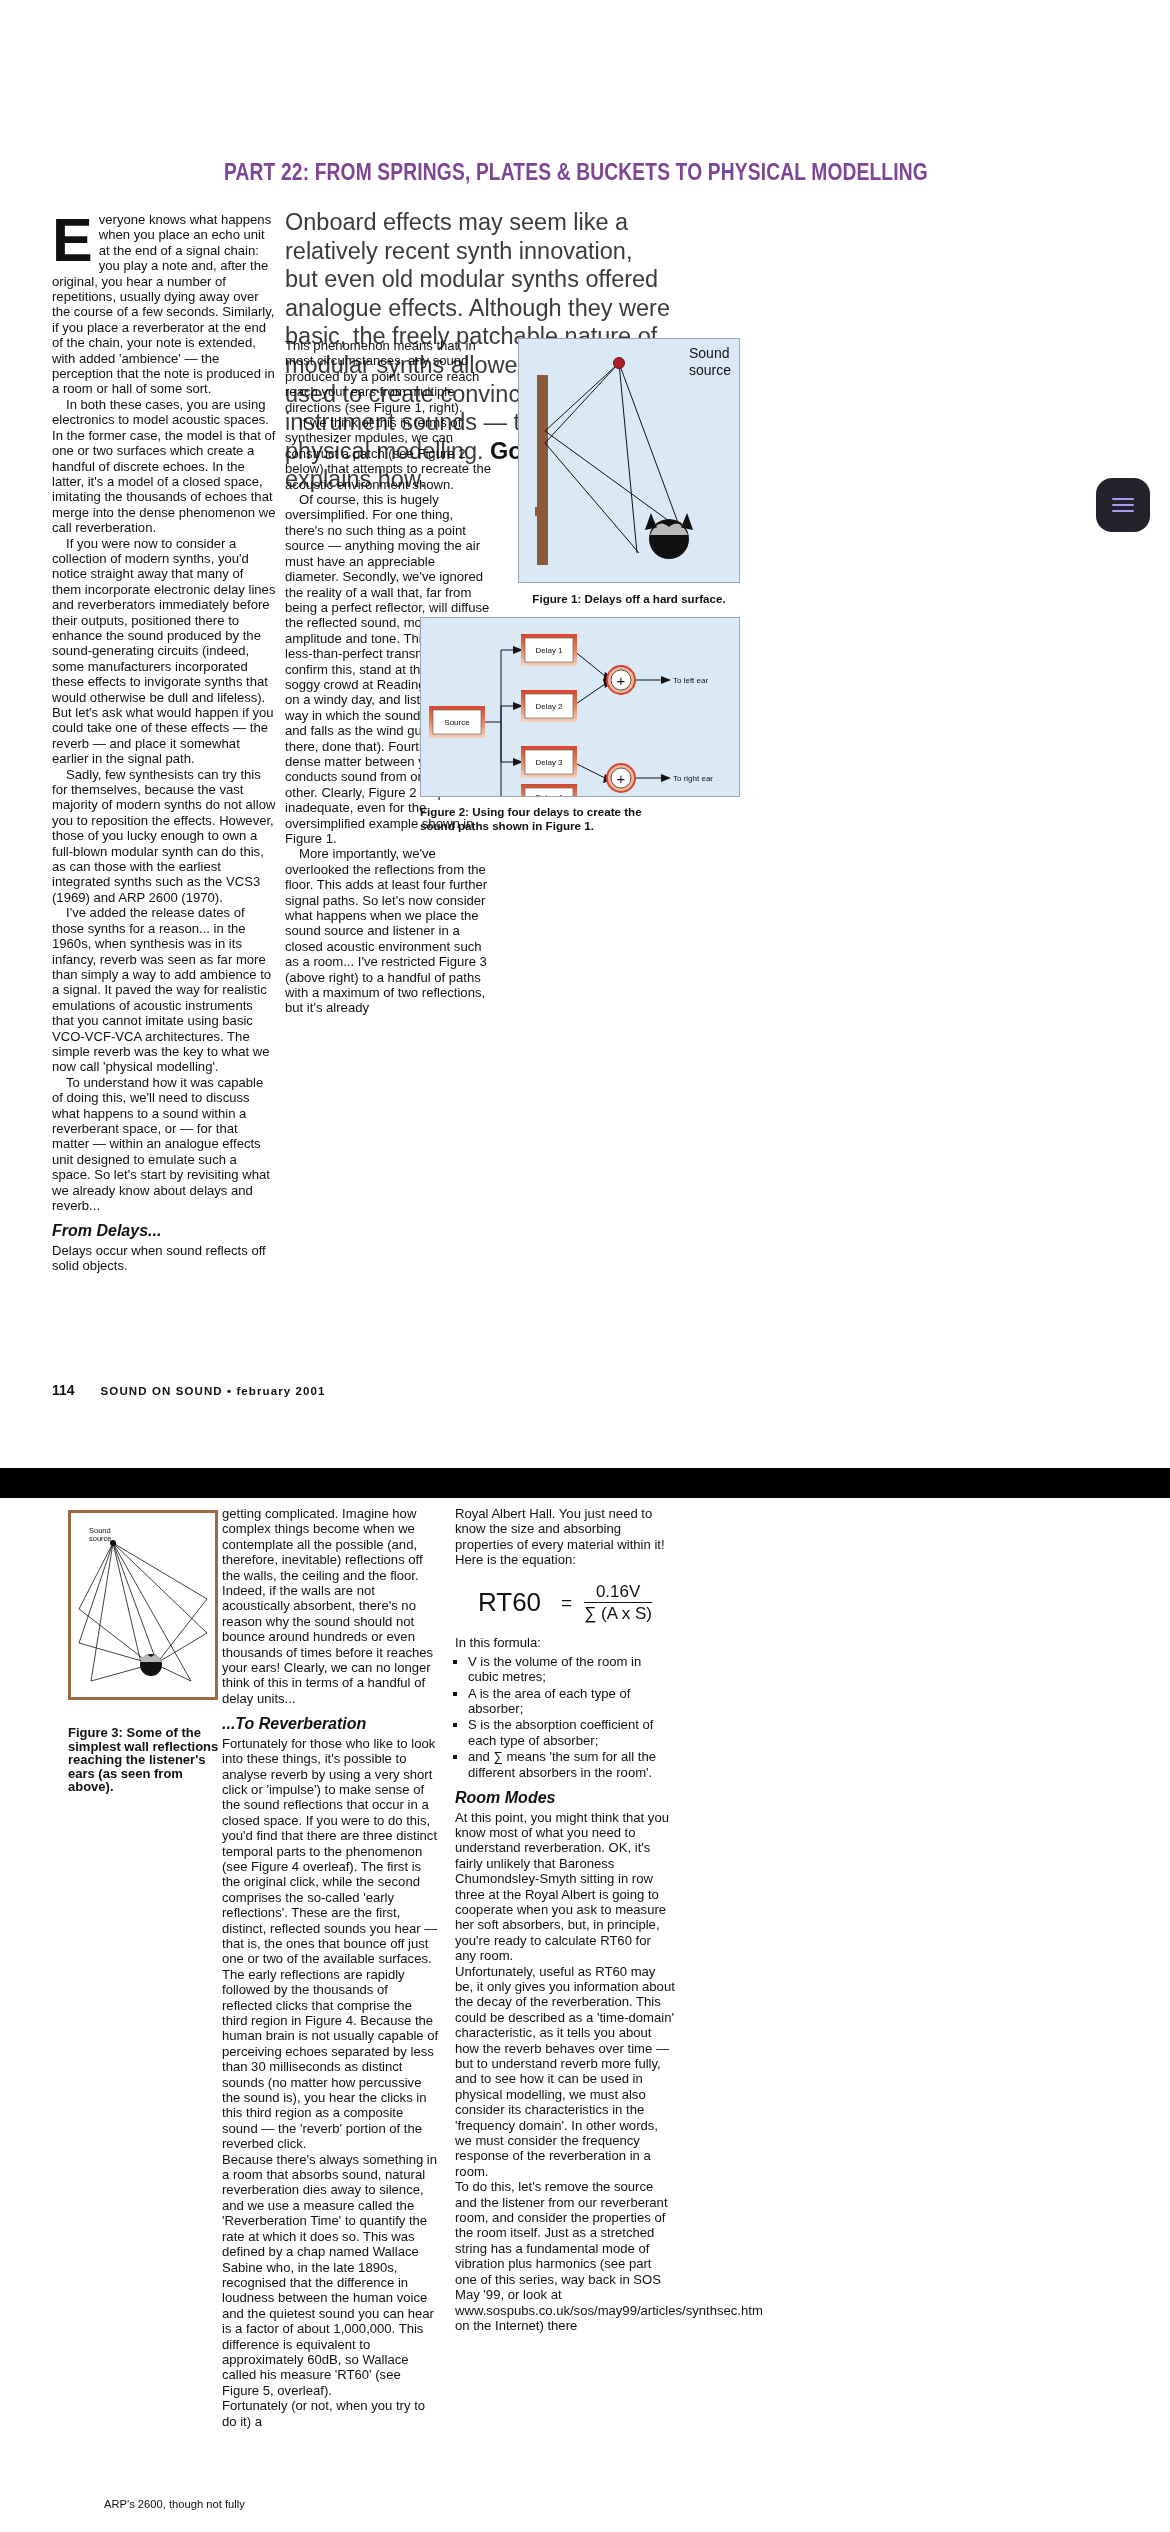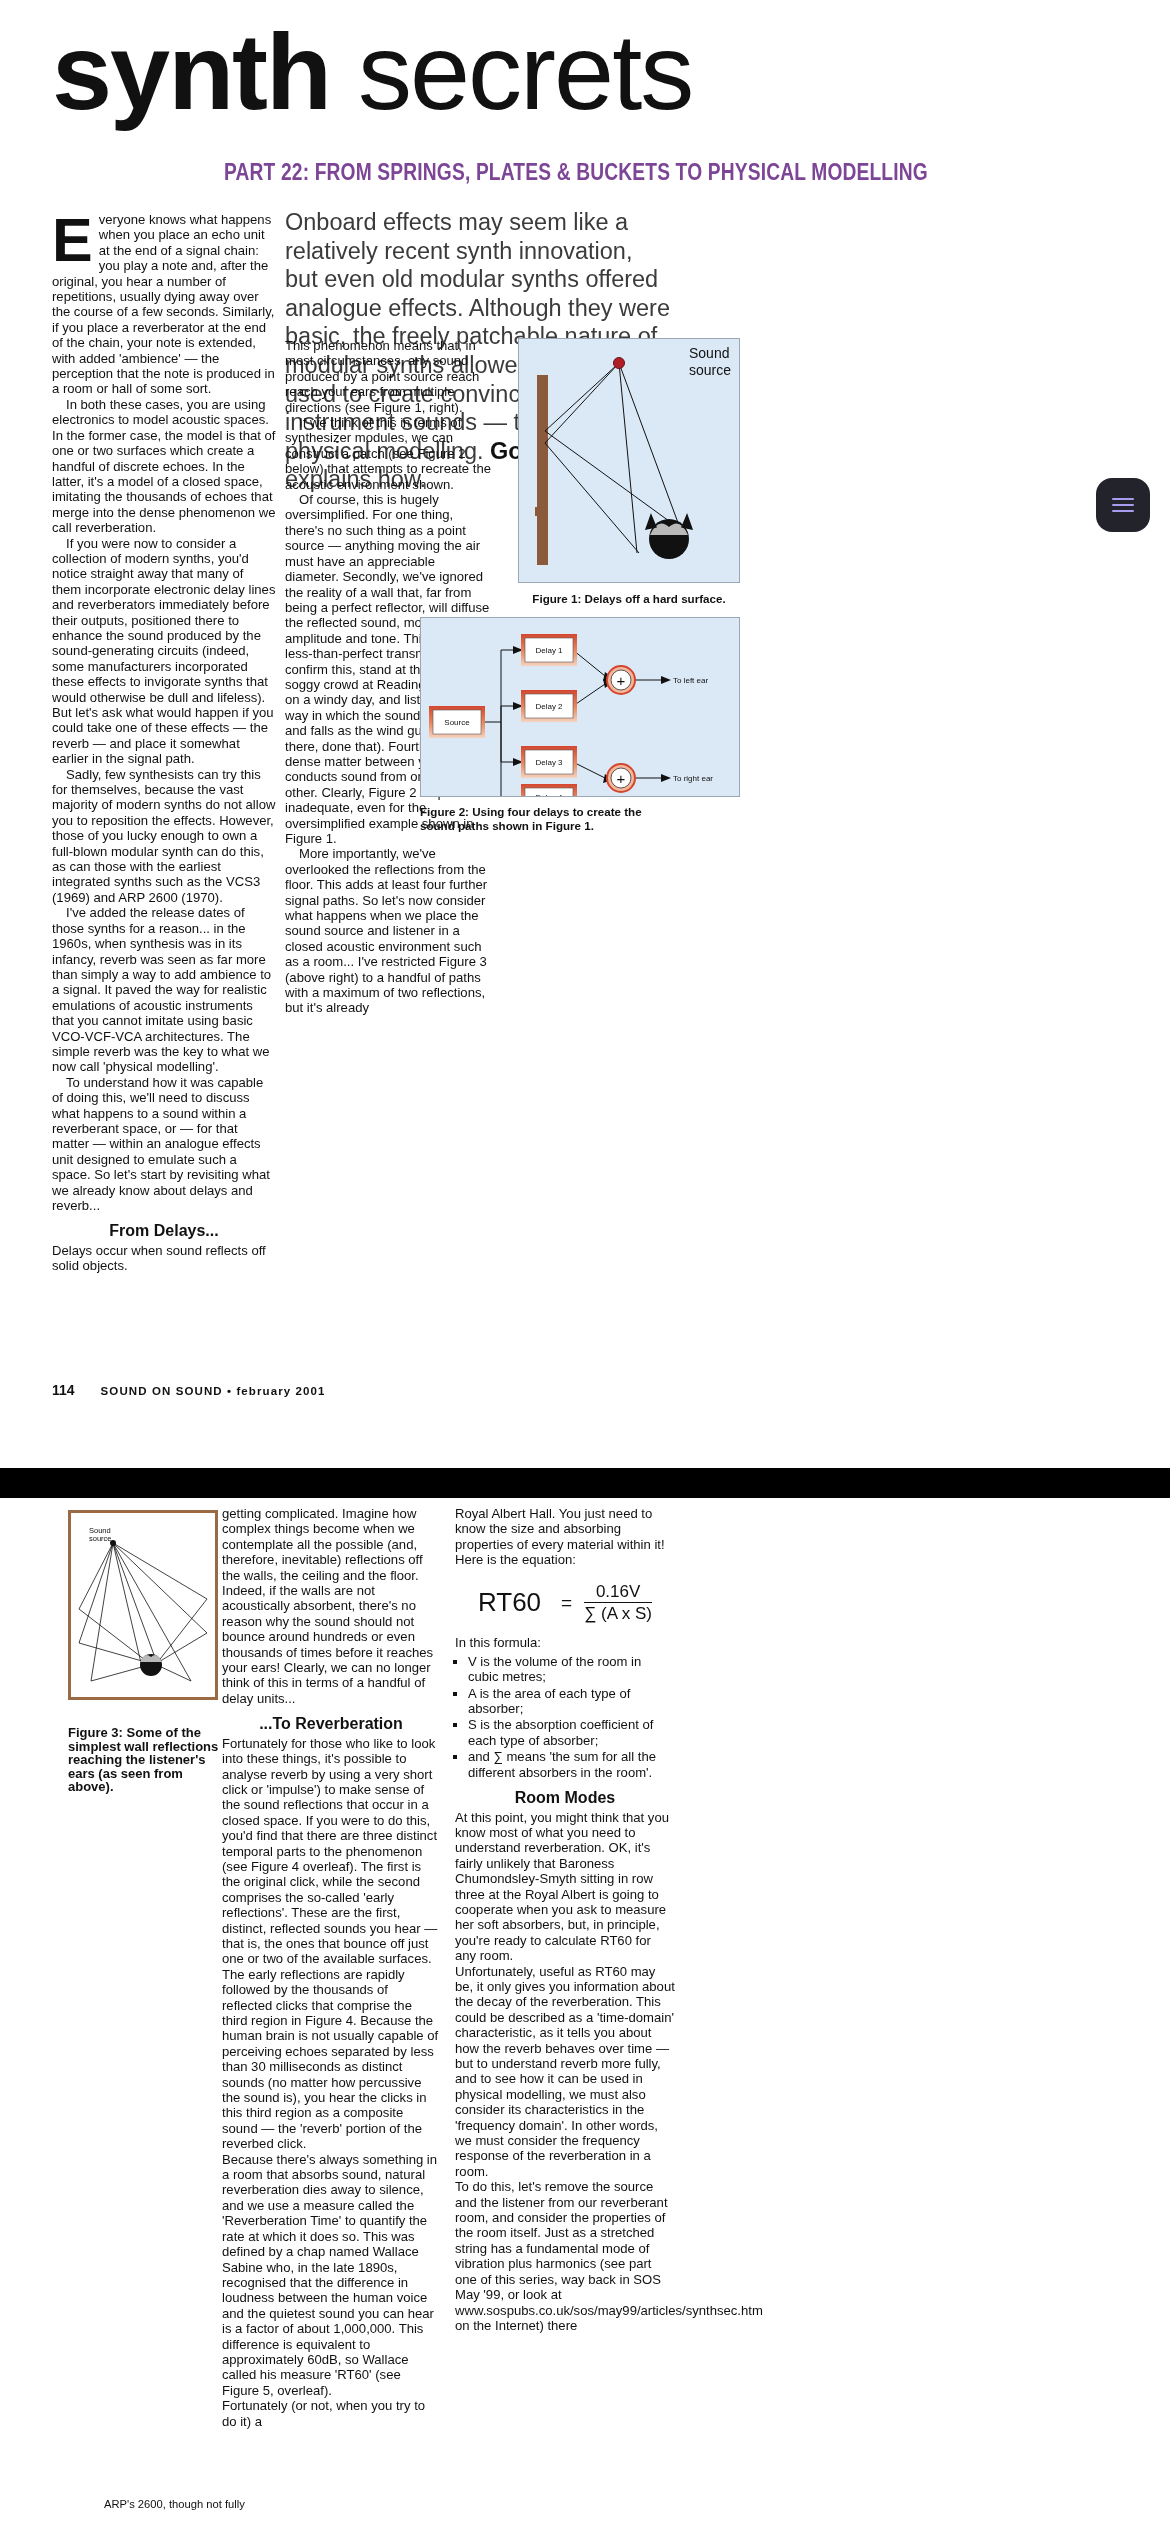--- a/index.html
+++ b/index.html
@@ -51,22 +51,22 @@
   .standfirst {
     position: absolute; left: 285px; top: 208px; width: 385px;
     font-size: 23.5px; line-height: 28.6px; color: #3b3b3b;
     font-family: "Liberation Sans", sans-serif; font-weight: 300;
   }
   .standfirst b { color:#111; font-weight: bold; }
 
   .c2 { left: 285px; top: 338px; width: 206px; }
 
   .sechead {
-    text-align: center; font-weight: bold; font-size: 16px;
-    margin: 10px 0 4px 0; font-family:"Liberation Sans", sans-serif;
+    text-align: left; font-weight: bold; font-size: 16px;
+    margin: 10px 0 4px 0; font-family:"Liberation Sans", sans-serif;font-style:italic;
   }
 
   
   .fig1box {
     position: absolute; left: 518px; top: 338px; width: 222px; height: 245px;
     background: #dbe9f7; border: 1px solid #9aa7b5;
   }
   .fig1cap {
     position: absolute; left: 518px; top: 592px; width: 222px;
     font-size: 11.6px; font-weight: bold; text-align: center; line-height: 14px;
@@ -134,23 +134,20 @@
   .frac .den { padding-top: 3px; font-size: 17px; }
 
   ul.bul { margin: 3px 0 0 13px; padding: 0; }
   ul.bul li { font-size: 13.1px; line-height: 15.4px; margin: 0 0 1px 0; list-style: square; }
 </style>
 </head>
 <body>
 
 <div class="page p1">
 
-  <div class="headline">
-    <span class="h-bold">synth</span><span class="h-light"> secrets</span>
-  </div>
 
   <div class="subtitle">PART 22: FROM SPRINGS, PLATES &amp; BUCKETS TO PHYSICAL MODELLING</div>
 
   <div class="standfirst">
     <span>Onboard effects may seem like a relatively recent synth innovation, but even old modular synths offered analogue effects. Although they were basic, the freely patchable nature of modular synths allowed them to be used to create convincing acoustic instrument sounds — thus effectively physical modelling. </span><b>Gordon Reid</b><span> explains how.</span>
   </div>
 
   <div class="col c1">
     <p><span class="dropcap">E</span><span>veryone knows what happens when you place an echo unit at the end of a signal chain: you play a note and, after the original, you hear a number of repetitions, usually dying away over the course of a few seconds. Similarly, if you place a reverberator at the end of the chain, your note is extended, with added 'ambience' — the perception that the note is produced in a room or hall of some sort.</span></p>
     <p class="indent">In both these cases, you are using electronics to model acoustic spaces. In the former case, the model is that of one or two surfaces which create a handful of discrete echoes. In the latter, it's a model of a closed space, imitating the thousands of echoes that merge into the dense phenomenon we call reverberation.</p>

